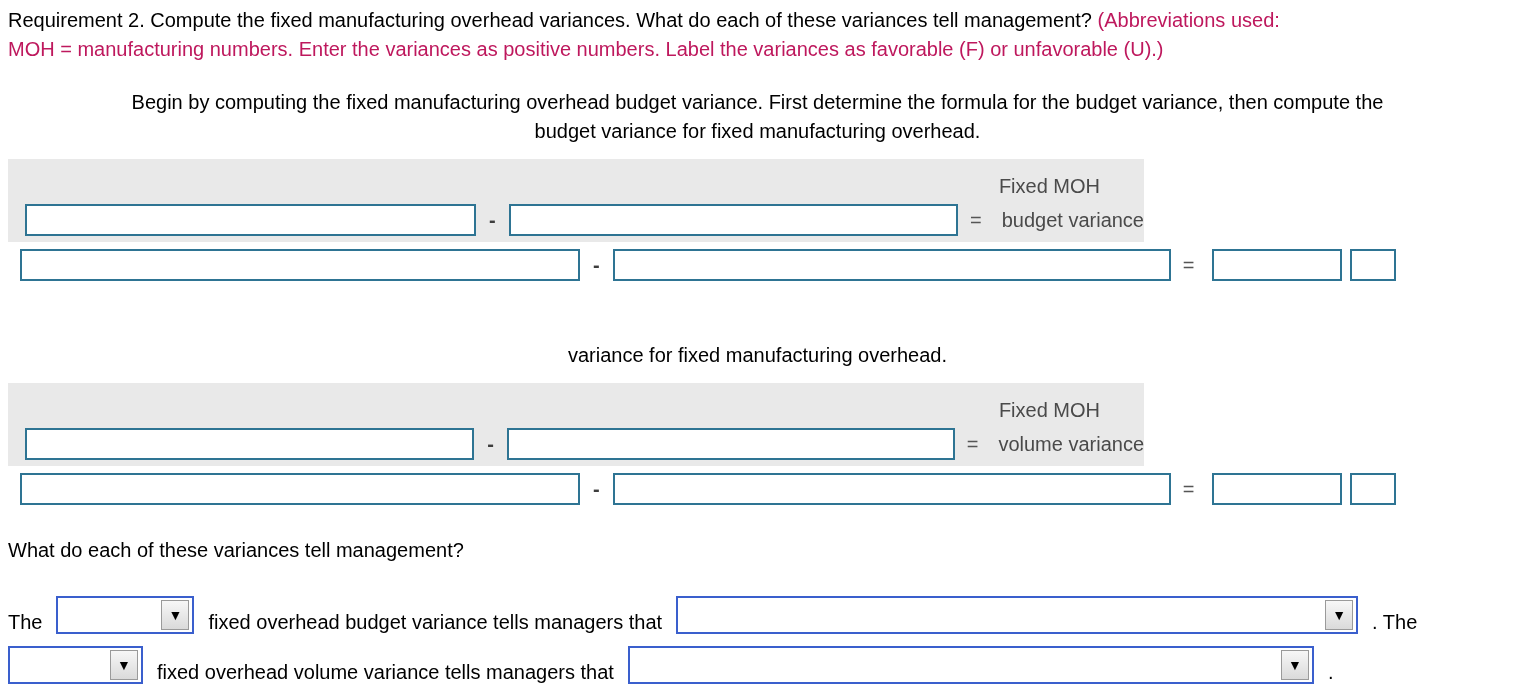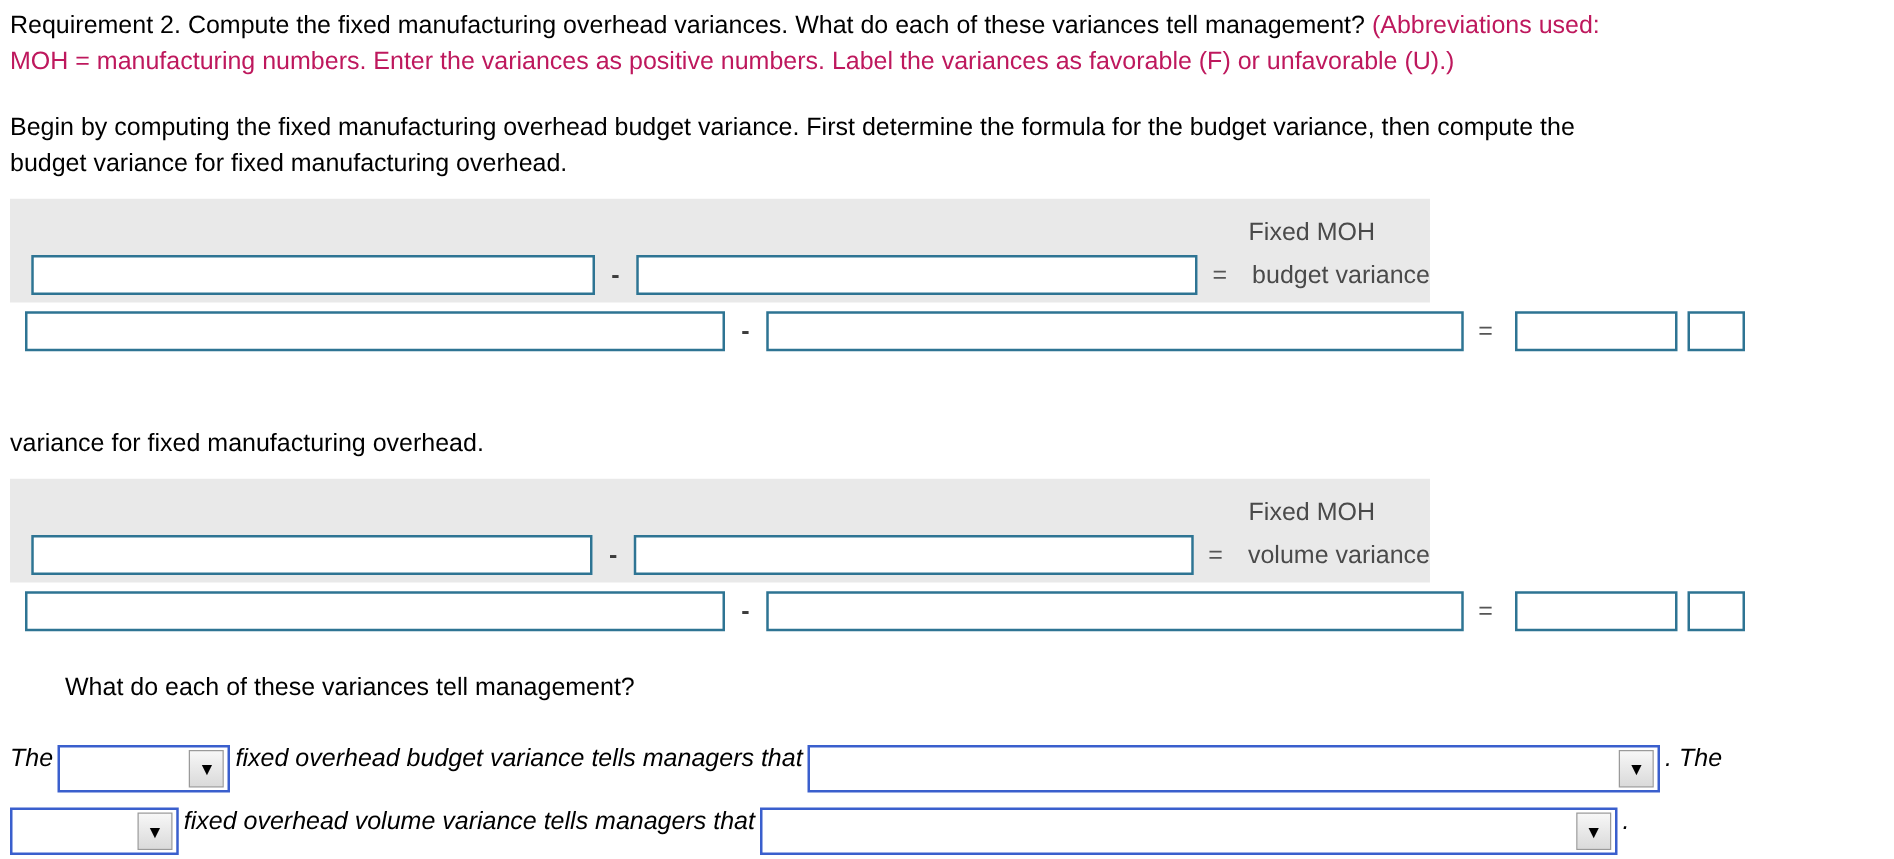--- a/index.html
+++ b/index.html
@@ -3,41 +3,41 @@
 <meta charset="utf-8">
 <style>
   html,body{margin:0;padding:0;background:#ffffff;}
   body{font-family:"Liberation Sans","DejaVu Sans",sans-serif;font-size:20px;color:#000;}
   .page{width:1515px;box-sizing:border-box;padding:4px 8px 18px 8px;}
 
   p{margin:0;line-height:29px;}
   .req{margin-top:2px;}
   .bold{font-weight:normal;}
   .green{color:#be185d;}
-  .intro{margin-top:24px;}
+  .intro{margin-top:24px;text-align:center;}
 
   
   .panel{width:1136px;background:#e9e9e9;margin-top:13px;box-sizing:border-box;padding:15px 0 6px 0;}
   .panel-header{text-align:right;padding-right:44px;color:#4a4a4a;line-height:24px;margin-bottom:6px;}
   .frow{display:flex;align-items:center;}
   .frow.in-panel{padding-left:17px;}
   .frow.row-b{margin-left:12px;margin-top:7px;}
   .fbox,.fbox2,.mbox,.sbox{border:2px solid #2e7493;background:#fff;box-sizing:border-box;height:32px;border-radius:0;outline:none;font-family:inherit;font-size:18px;padding:0 6px;}
   .fbox{width:560px;}
   .fbox2{width:558px;}
   .mbox{width:130px;margin-left:18px;padding:0 4px;}
   .sbox{width:46px;margin-left:8px;padding:0 4px;}
   .op{color:#3d3d3d;font-weight:bold;margin:0 13px;}
   .eq{font-weight:normal;color:#555;margin-left:12px;margin-right:0;}
   .rlabel{color:#4a4a4a;margin-left:20px;white-space:nowrap;}
 
-  .question{margin-top:31px;margin-left:44px;}
+  .question{margin-top:31px;}
 
   
-  .arow{display:flex;align-items:flex-start;margin-top:12px;column-gap:4px;font-style:italic;}
+  .arow{display:flex;align-items:flex-end;margin-top:12px;column-gap:14px;}
   .arow.first{margin-top:31px;}
   .atext{white-space:nowrap;}
   .select{border:2px solid #3a5fcd;background:#fff;height:38px;box-sizing:border-box;display:flex;align-items:center;justify-content:flex-end;padding-right:3px;cursor:pointer;}
   .select.sm{width:138px;}
   .select.sm2{width:135px;}
   .select.lg{width:682px;}
   .select.lg2{width:686px;}
   .sel-btn{width:28px;height:30px;background:linear-gradient(#f7f7f7,#dadada);border:1px solid #9a9a9a;display:flex;align-items:center;justify-content:center;box-sizing:border-box;}
   .tri{font-size:14px;line-height:1;color:#000;}
 </style>

